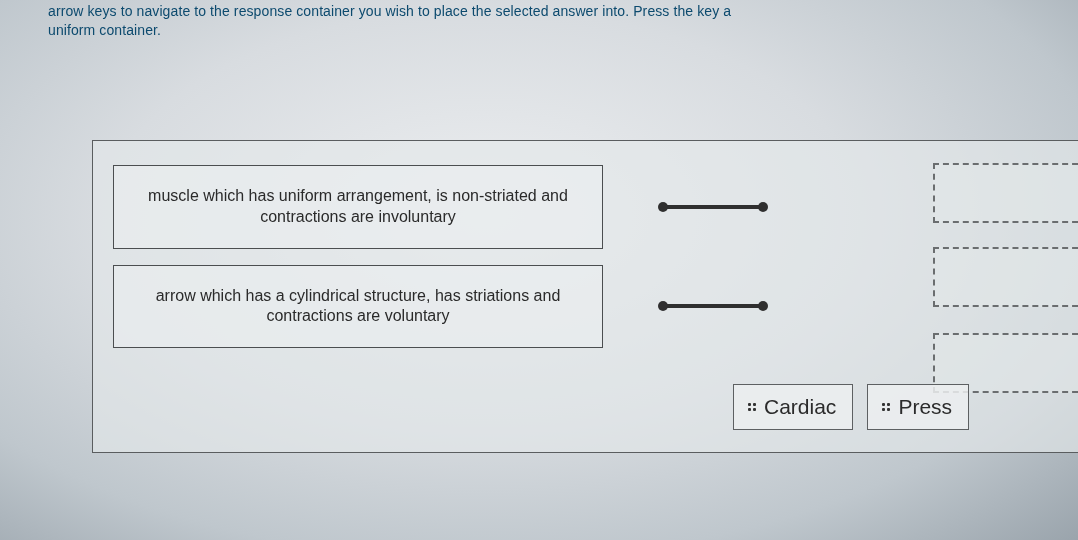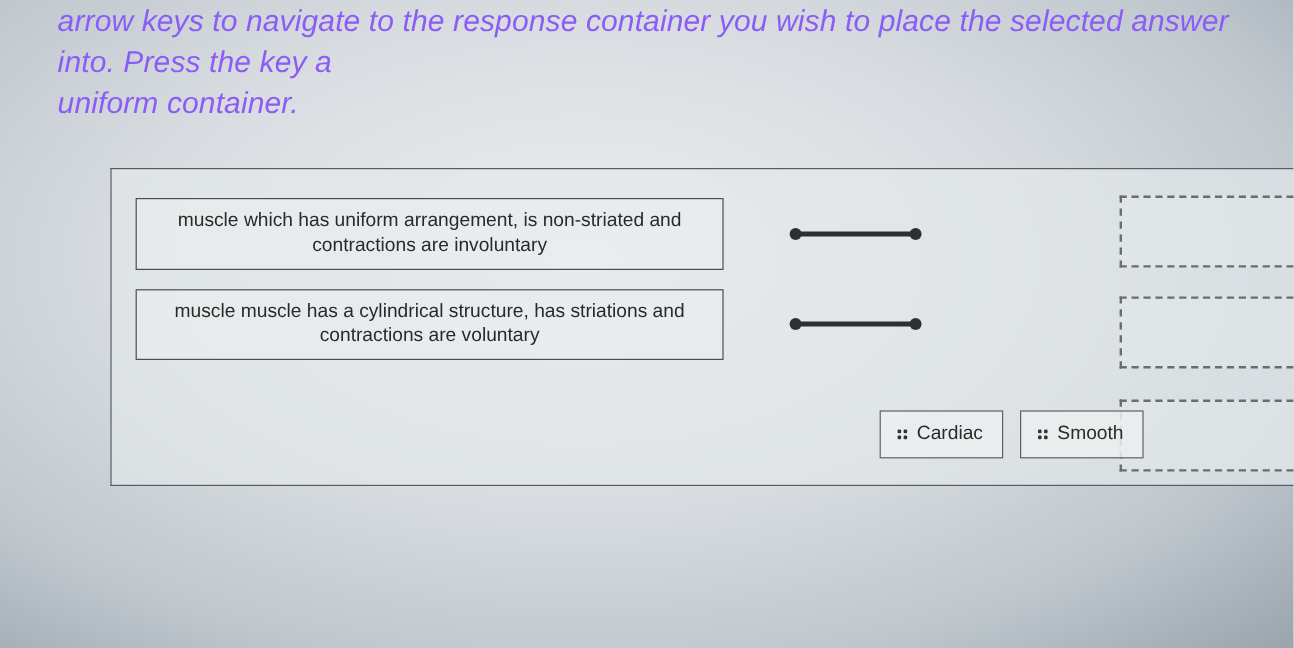--- a/index.html
+++ b/index.html
@@ -10,26 +10,25 @@
       width: 1078px;
       height: 540px;
       font-family: Arial, Helvetica, sans-serif;
       background: radial-gradient(ellipse at 45% 40%, #eceef0 0%, #d8dce0 45%, #bfc7cd 75%, #9aa4ac 100%);
       color: #1a1a1a;
       overflow: hidden;
       position: relative;
     }
     .instructions {
       padding: 2px 0 0 48px;
-      font-size: 25px;
+      font-size: 14px;
       line-height: 1.35;
-      color: #8b5cf6;
+      color: #0c4a6e;
       font-weight: 400;
       letter-spacing: 0.1px;
-      font-style: italic;
     }
     .matching-container {
       position: absolute;
       left: 92px;
       top: 140px;
       right: 0;
       border: 1px solid #5a5d5f;
       border-right: none;
       background: rgba(228,232,234,0.65);
       padding: 18px 0 88px 0;
@@ -45,21 +44,21 @@
       border: 1px solid #4b4e50;
       background: rgba(235,238,240,0.6);
       min-height: 56px;
       display: flex;
       align-items: center;
       justify-content: center;
       text-align: center;
       font-size: 16px;
       color: #2a2a2a;
       line-height: 1.3;
-      padding: 8px 28px;
+      padding: 20px 28px;
       box-sizing: border-box;
     }
     .connector {
       width: 160px;
       height: 56px;
       position: relative;
       display: flex;
       align-items: center;
     }
     .connector-line {
@@ -96,21 +95,21 @@
       position: absolute;
       left: 640px;
       bottom: 22px;
       display: flex;
       gap: 14px;
     }
     .answer-chip {
       border: 1px solid #5d6062;
       background: rgba(236,238,240,0.85);
       padding: 10px 16px 10px 14px;
-      font-size: 16px;
+      font-size: 21px;
       color: #2b2b2b;
       display: flex;
       align-items: center;
       gap: 8px;
       cursor: grab;
     }
     .grip {
       display: inline-grid;
       grid-template-columns: repeat(2, 3px);
       grid-auto-rows: 3px;
@@ -139,21 +138,21 @@
     <div class="connector">
       <div class="connector-line"></div>
       <div class="connector-dot left"></div>
       <div class="connector-dot right"></div>
     </div>
   </div>
 
 
   <div class="row">
     <div class="prompt-box">
-      <span>muscle muscle has a cylindrical structure, has striations and contractions are voluntary</span>
+      <span>arrow which has a cylindrical structure, has striations and contractions are voluntary</span>
     </div>
     <div class="connector">
       <div class="connector-line"></div>
       <div class="connector-dot left"></div>
       <div class="connector-dot right"></div>
     </div>
   </div>
 
   <div class="drop-target r0"></div>
   <div class="drop-target r1"></div>
@@ -169,17 +168,17 @@
         </span>
       <span>Cardiac</span>
     </div>
     <div class="answer-chip">
       <span class="grip">
           <span></span>
           <span></span>
           <span></span>
           <span></span>
         </span>
-      <span>Smooth</span>
+      <span>Press</span>
     </div>
   </div>
 
 </div>
 
 </body></html>

